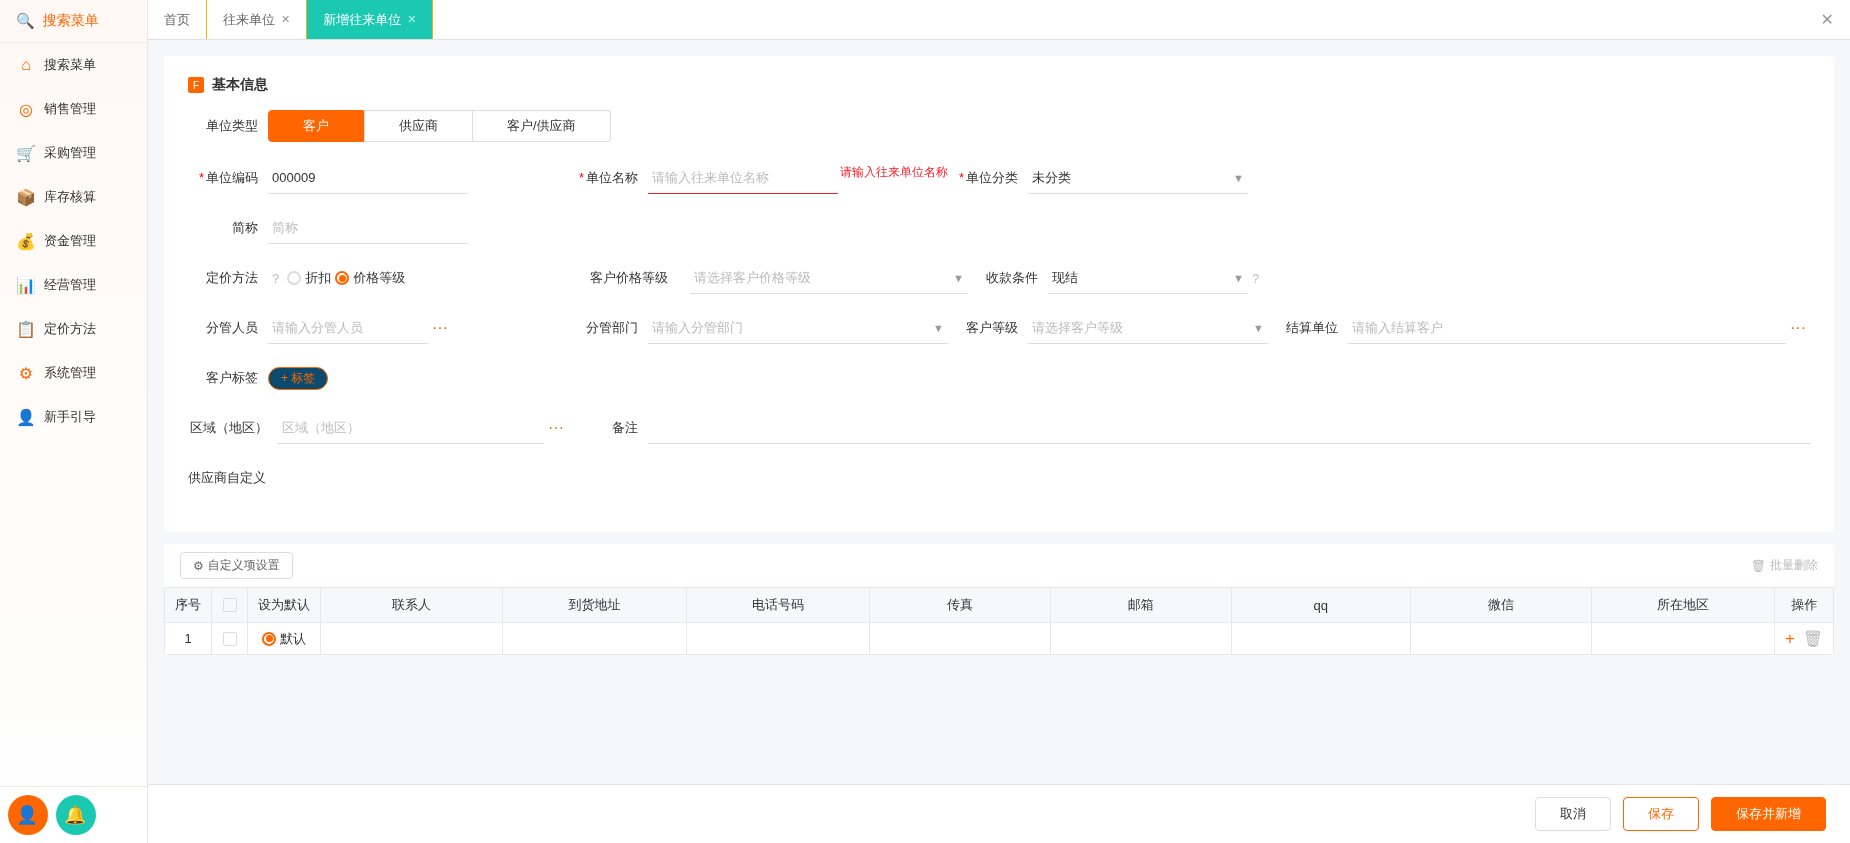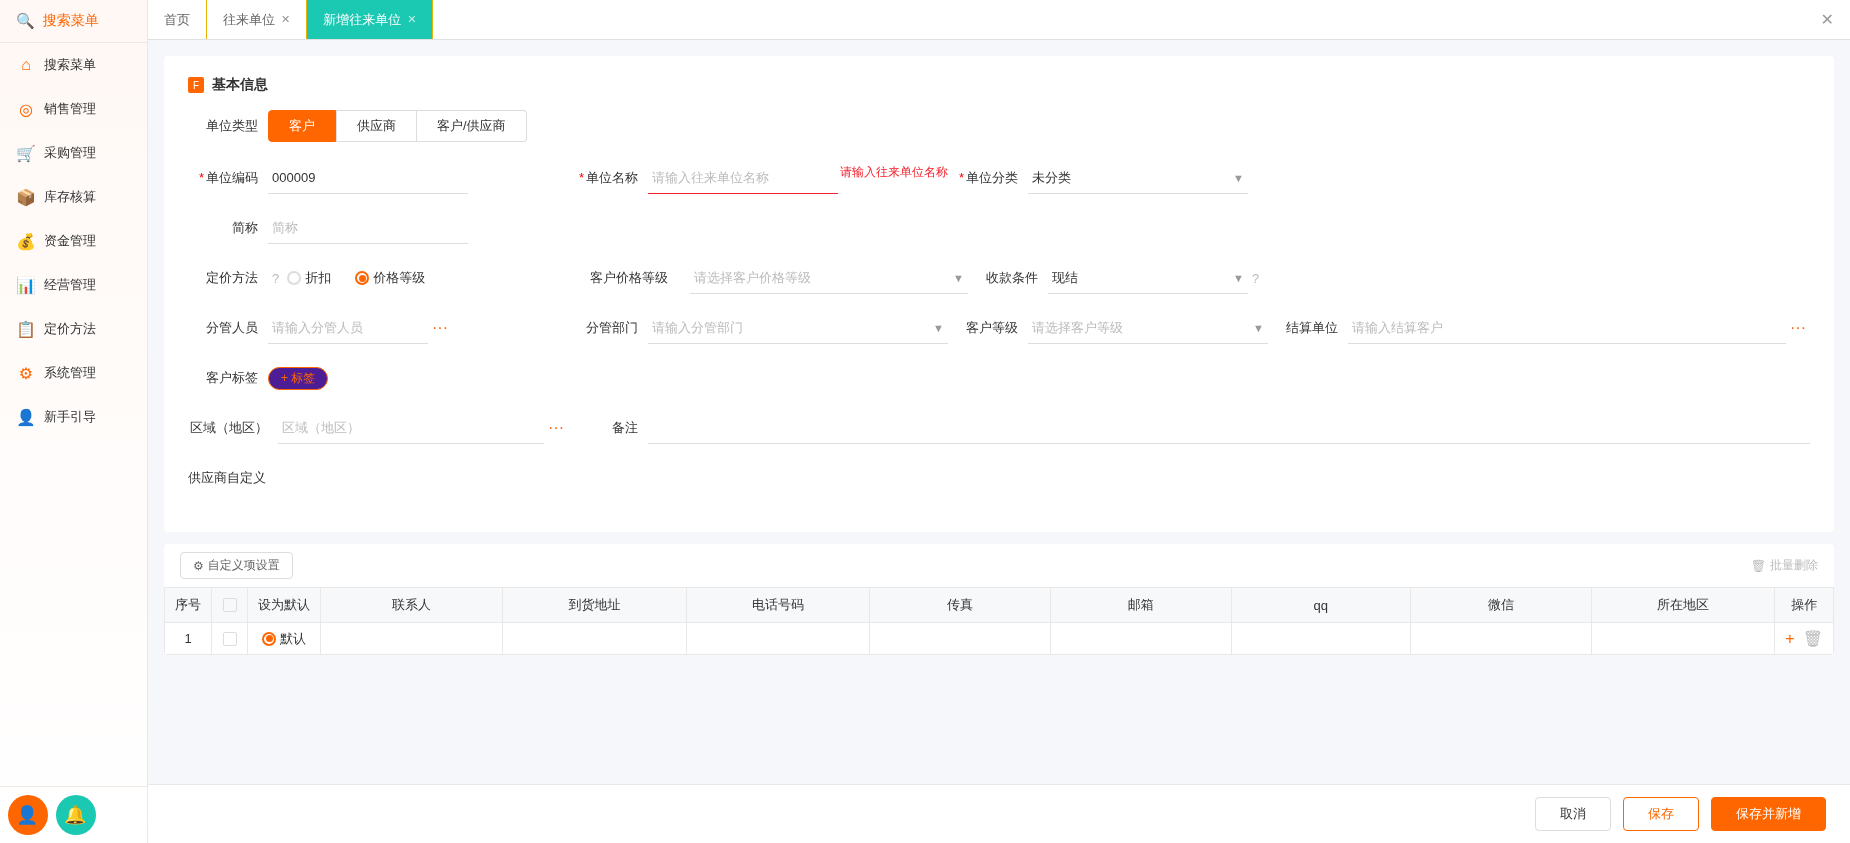--- a/index.html
+++ b/index.html
@@ -125,21 +125,21 @@
     }
 
     
     .unit-type-row {
       display: flex;
       align-items: center;
       margin-bottom: 20px;
       gap: 0;
     }
     .unit-type-btn {
-      padding: 6px 20px;
+      padding: 6px 34px;
       border: 1px solid #ddd;
       cursor: pointer;
       font-size: 13px;
       background: white;
       color: #333;
     }
     .unit-type-btn:first-of-type { border-radius: 4px 0 0 4px; }
     .unit-type-btn:last-of-type { border-radius: 0 4px 4px 0; }
     .unit-type-btn.active {
       background: #f60;
@@ -210,21 +210,21 @@
       color: #333;
       background: transparent;
       display: flex;
       align-items: center;
       justify-content: space-between;
       padding: 0 4px;
       cursor: pointer;
       position: relative;
     }
     .select-arrow { color: #999; font-size: 11px; }
-    .radio-group { display: flex; align-items: center; gap: 24px; }
+    .radio-group { display: flex; align-items: center; gap: 4px; }
     .radio-item { display: flex; align-items: center; gap: 4px; cursor: pointer; font-size: 13px; color: #333; }
     .radio-circle {
       width: 14px; height: 14px;
       border-radius: 50%;
       border: 2px solid #ddd;
       display: flex; align-items: center; justify-content: center;
     }
     .radio-circle.checked { border-color: #f60; }
     .radio-dot { width: 7px; height: 7px; border-radius: 50%; background: #f60; }
 
@@ -232,21 +232,21 @@
     .help-icon { color: #bbb; font-size: 13px; cursor: pointer; margin-left: 4px; }
 
     
     .tag-add-btn {
       border: 1px solid #f60;
       color: #f60;
       border-radius: 20px;
       padding: 2px 12px;
       font-size: 12px;
       cursor: pointer;
-      background: #4c1d95;
+      background: #0c4a6e;
     }
 
     
     .table-section {
       background: white;
       border-radius: 4px;
       overflow: hidden;
     }
     .table-toolbar {
       display: flex;

